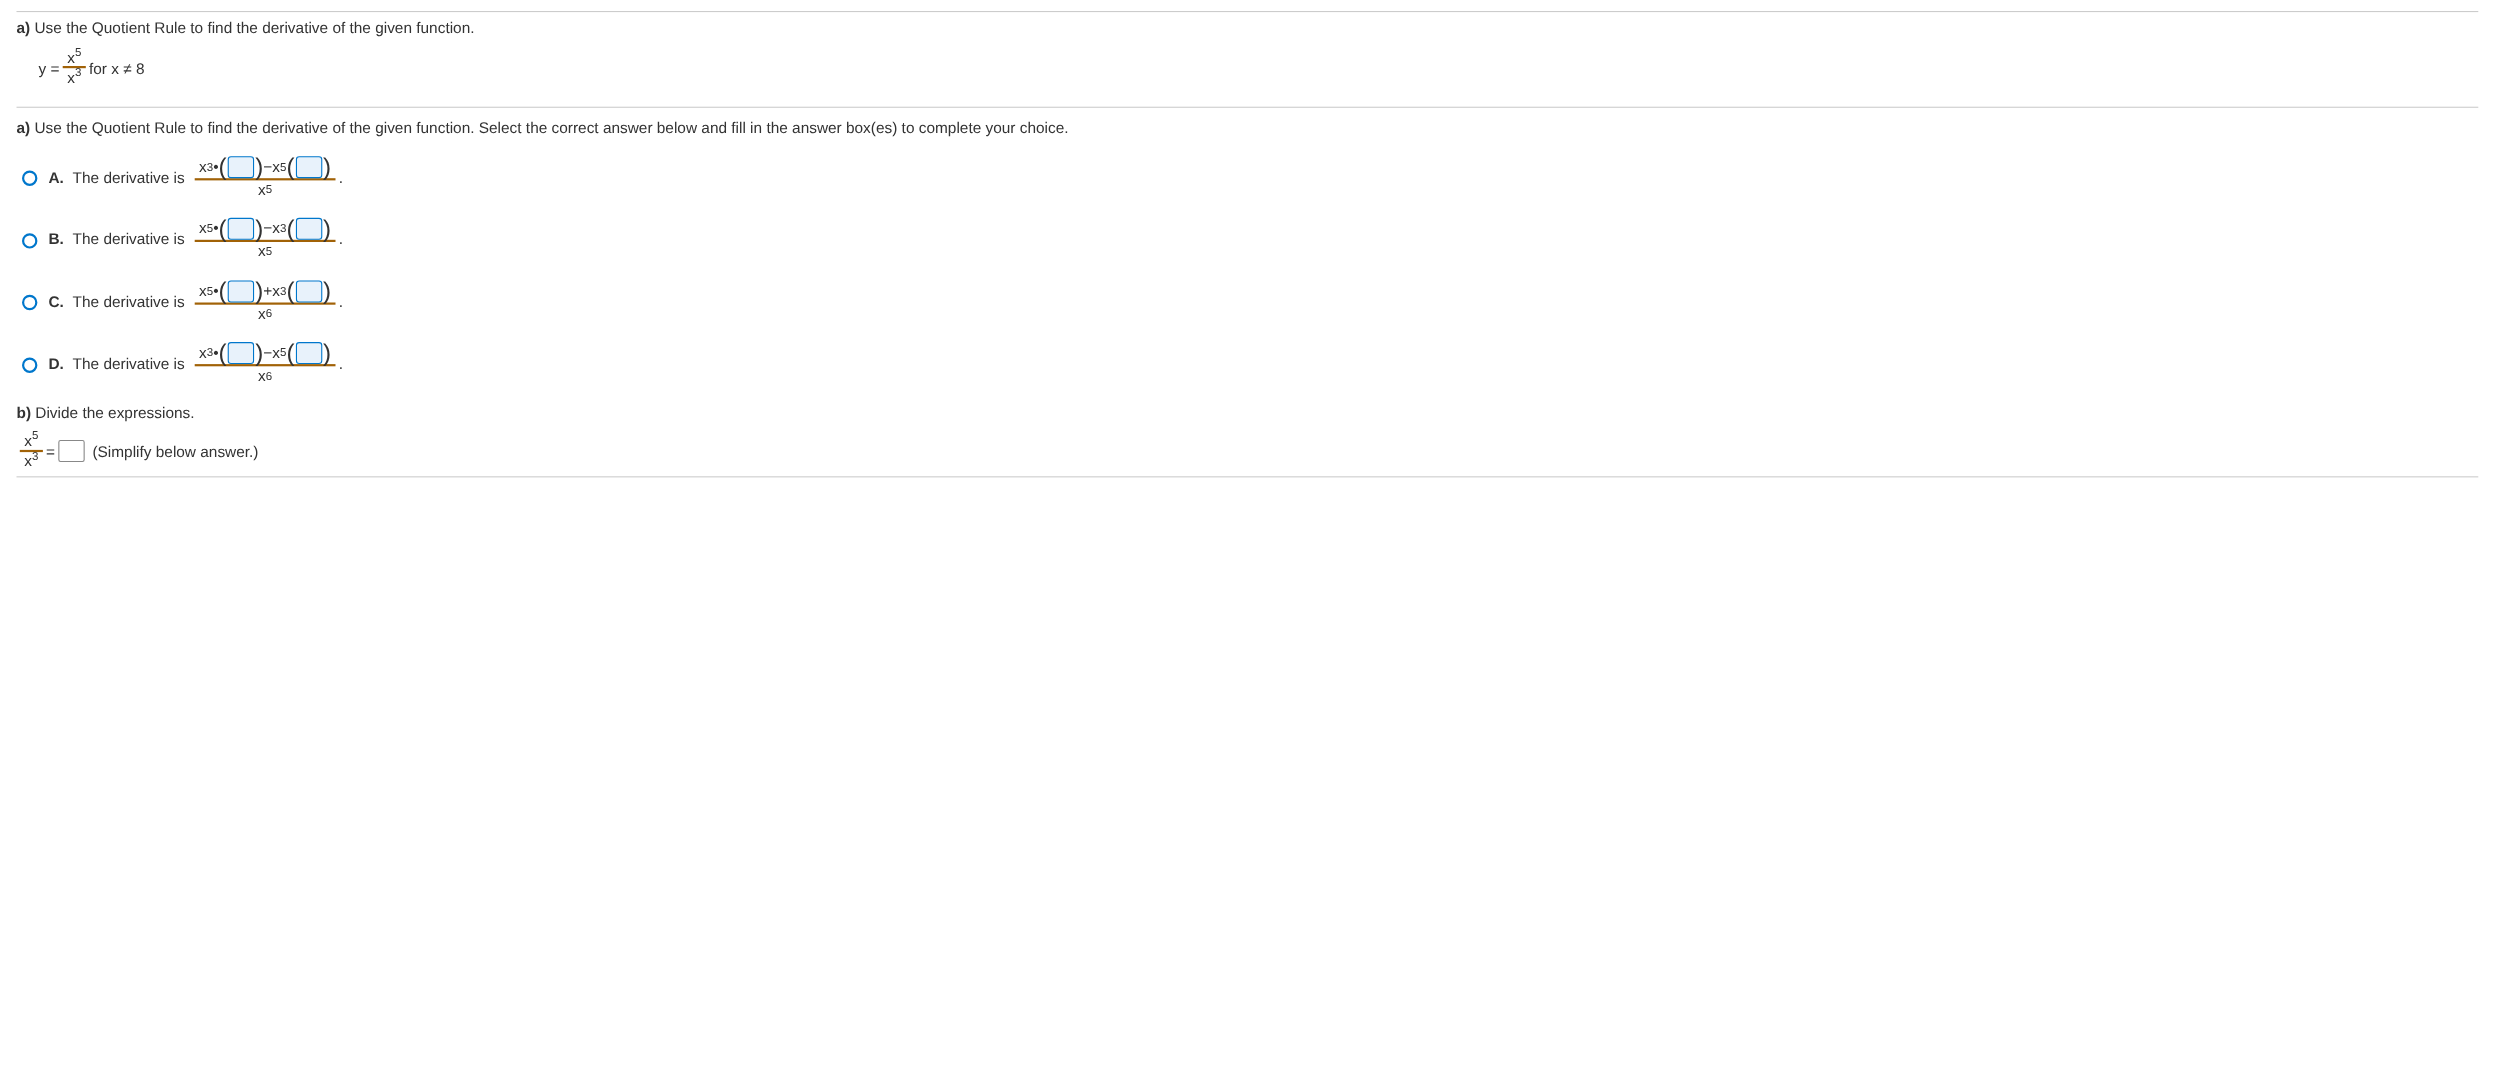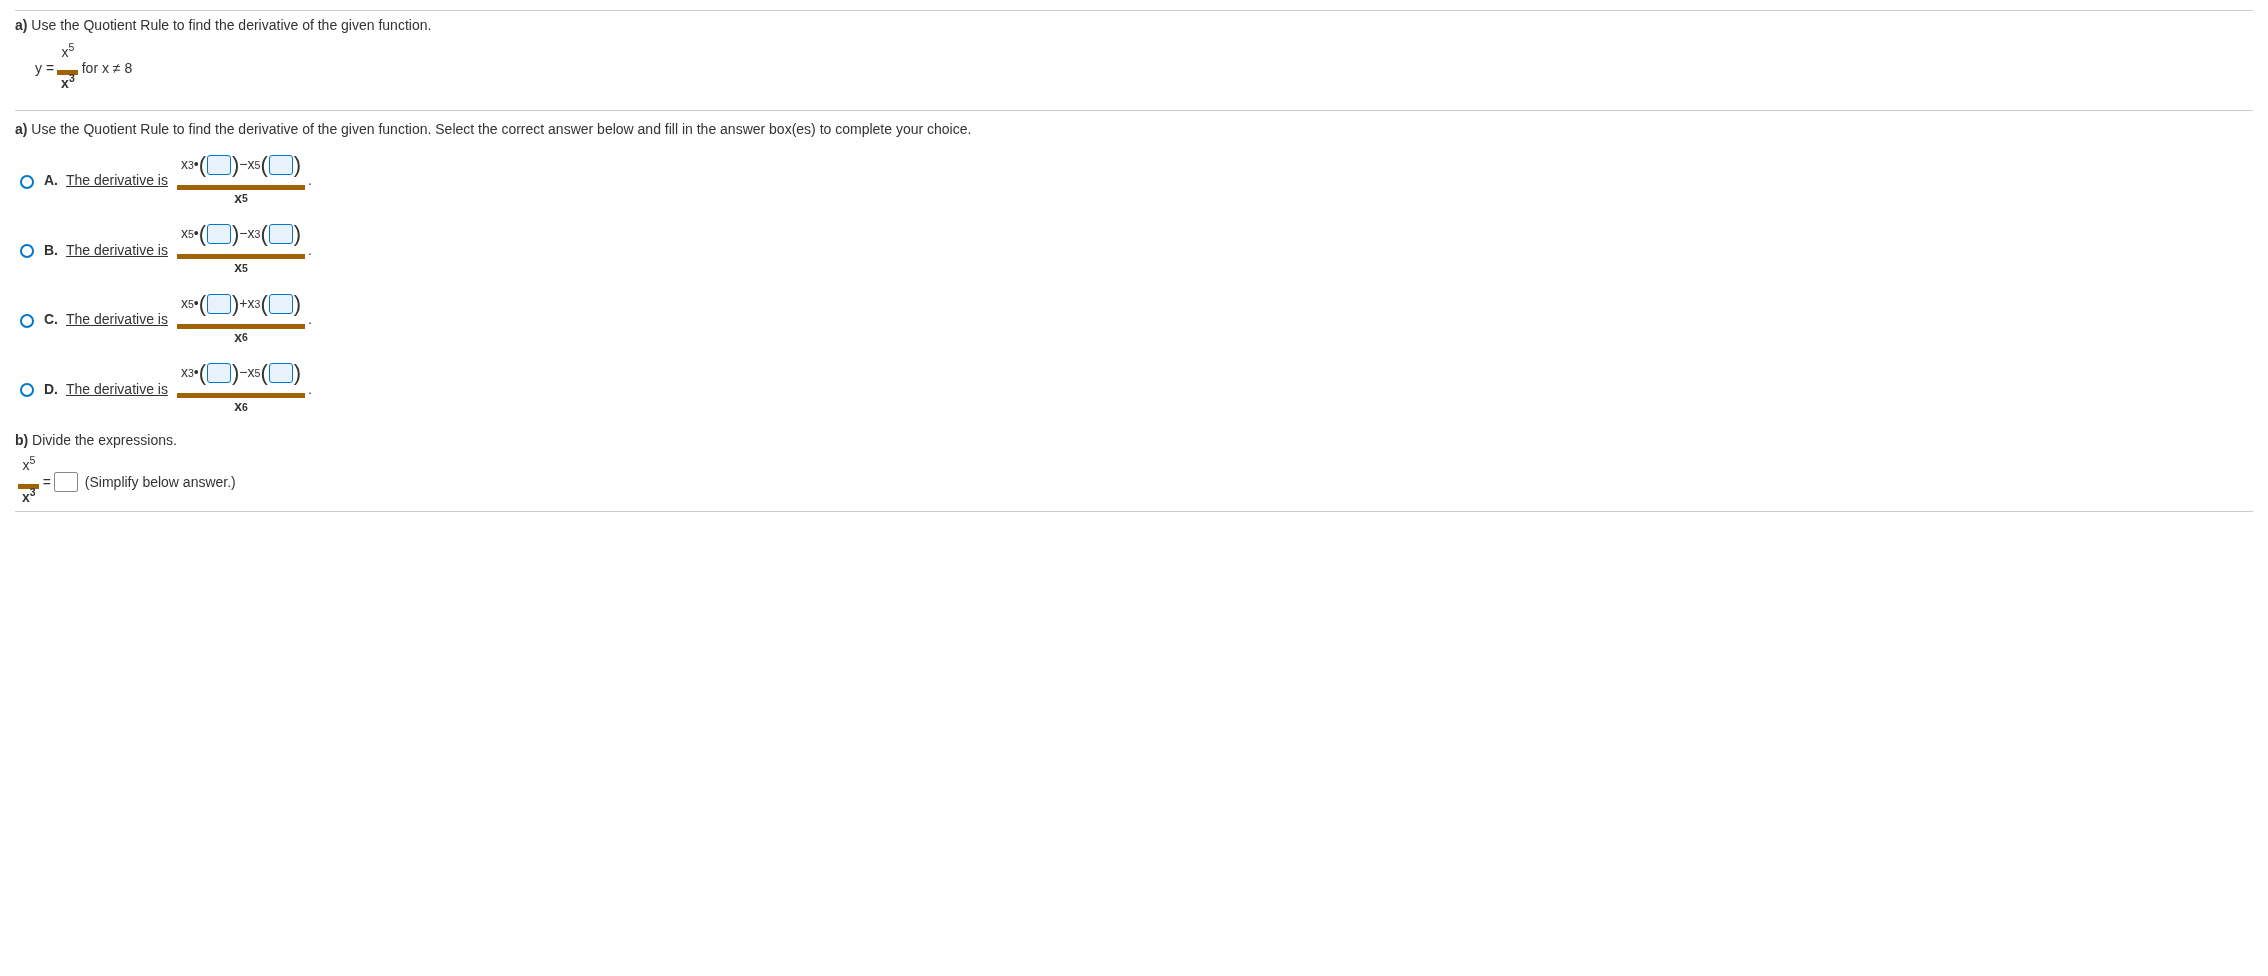--- a/index.html
+++ b/index.html
@@ -26,28 +26,27 @@
     align-items: center;
   }
   .frac {
     display: inline-flex;
     flex-direction: column;
     align-items: center;
     vertical-align: middle;
     margin: 0 3px;
   }
   .frac .num {
-    padding: 0 4px 10px 4px;
-    border-bottom: 5px solid #a16207;
+    padding: 0 4px 0 4px;
+    border-bottom: 2px solid #a16207;
     line-height: 1.1;
   }
   .frac .den {
     padding: 1px 4px 0 4px;
     line-height: 1.1;
-    font-weight: bold;
   }
   .sup {
     font-size: 0.75em;
     vertical-align: super;
     line-height: 0;
   }
   .choice-row {
     display: flex;
     align-items: center;
     margin: 18px 0;
@@ -62,21 +61,20 @@
     cursor: pointer;
     flex-shrink: 0;
   }
   .choice-label {
     font-weight: bold;
     margin-right: 8px;
     flex-shrink: 0;
   }
   .choice-text {
     margin-right: 6px;
-    text-decoration: underline;
   }
   .ans-box {
     display: inline-block;
     width: 22px;
     height: 18px;
     border: 1px solid #0077cc;
     background: #e8f2fb;
     border-radius: 3px;
     vertical-align: middle;
     margin: 0 1px;

